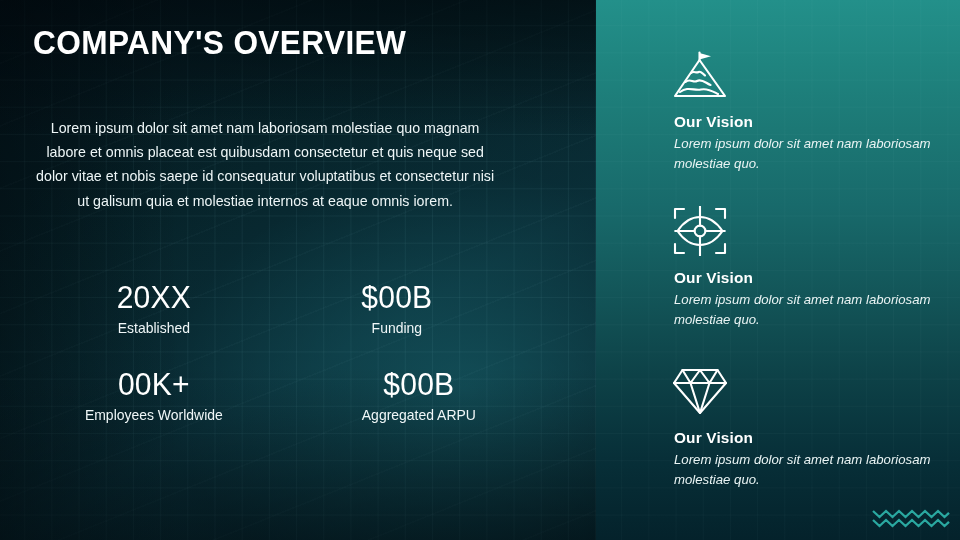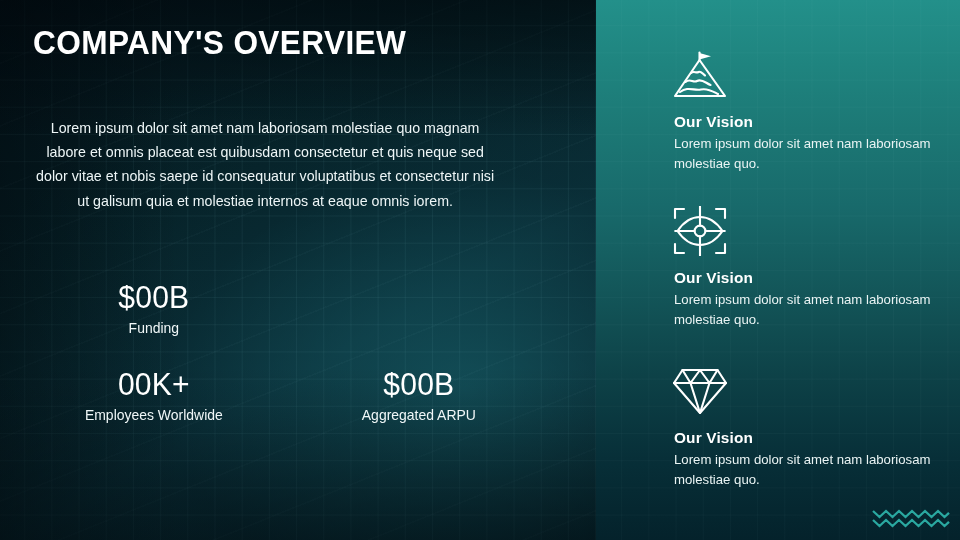--- a/index.html
+++ b/index.html
@@ -104,21 +104,21 @@
 
   .feature { position:absolute; left:674px; }
   .feature-icon { margin-left:-2px; }
   .feature-title {
     margin-top:9px;
     font-size:15.4px; font-weight:bold; color:#ffffff;
     letter-spacing:.15px; line-height:1.2;
   }
   .feature-desc {
     margin-top:3px;
-    font-size:13.2px; line-height:19.3px; color:#eaf4f4;
+    font-size:13.2px; line-height:19.3px; color:#eaf4f4;font-style:italic;
   }
 
   #feat-mission { top:50px; }
   #feat-vision  { top:206px; }
   #feat-value   { top:366px; }
 
   .waves { position:absolute; left:872px; top:505px; }
 </style>
 </head>
 <body>
@@ -130,20 +130,24 @@
     <div class="left-streaks"></div>
     <div class="left-vign"></div>
 
     <div class="left-content">
       <div class="slide-title">COMPANY'S OVERVIEW</div>
 
       <div class="body-copy">Lorem ipsum dolor sit amet nam laboriosam molestiae quo magnam labore et omnis placeat est quibusdam consectetur et quis neque sed dolor vitae et nobis saepe id consequatur voluptatibus et consectetur nisi ut galisum quia et molestiae internos at eaque omnis iorem.</div>
 
       <div class="stats">
         <div class="stat-row">
+          <div class="stat-cell">
+            <div class="stat-value">20XX</div>
+            <div class="stat-label">Established</div>
+          </div>
           <div class="stat-cell">
             <div class="stat-value">$00B</div>
             <div class="stat-label">Funding</div>
           </div>
         </div>
         <div class="stat-row">
           <div class="stat-cell">
             <div class="stat-value">00K+</div>
             <div class="stat-label">Employees Worldwide</div>
           </div>

